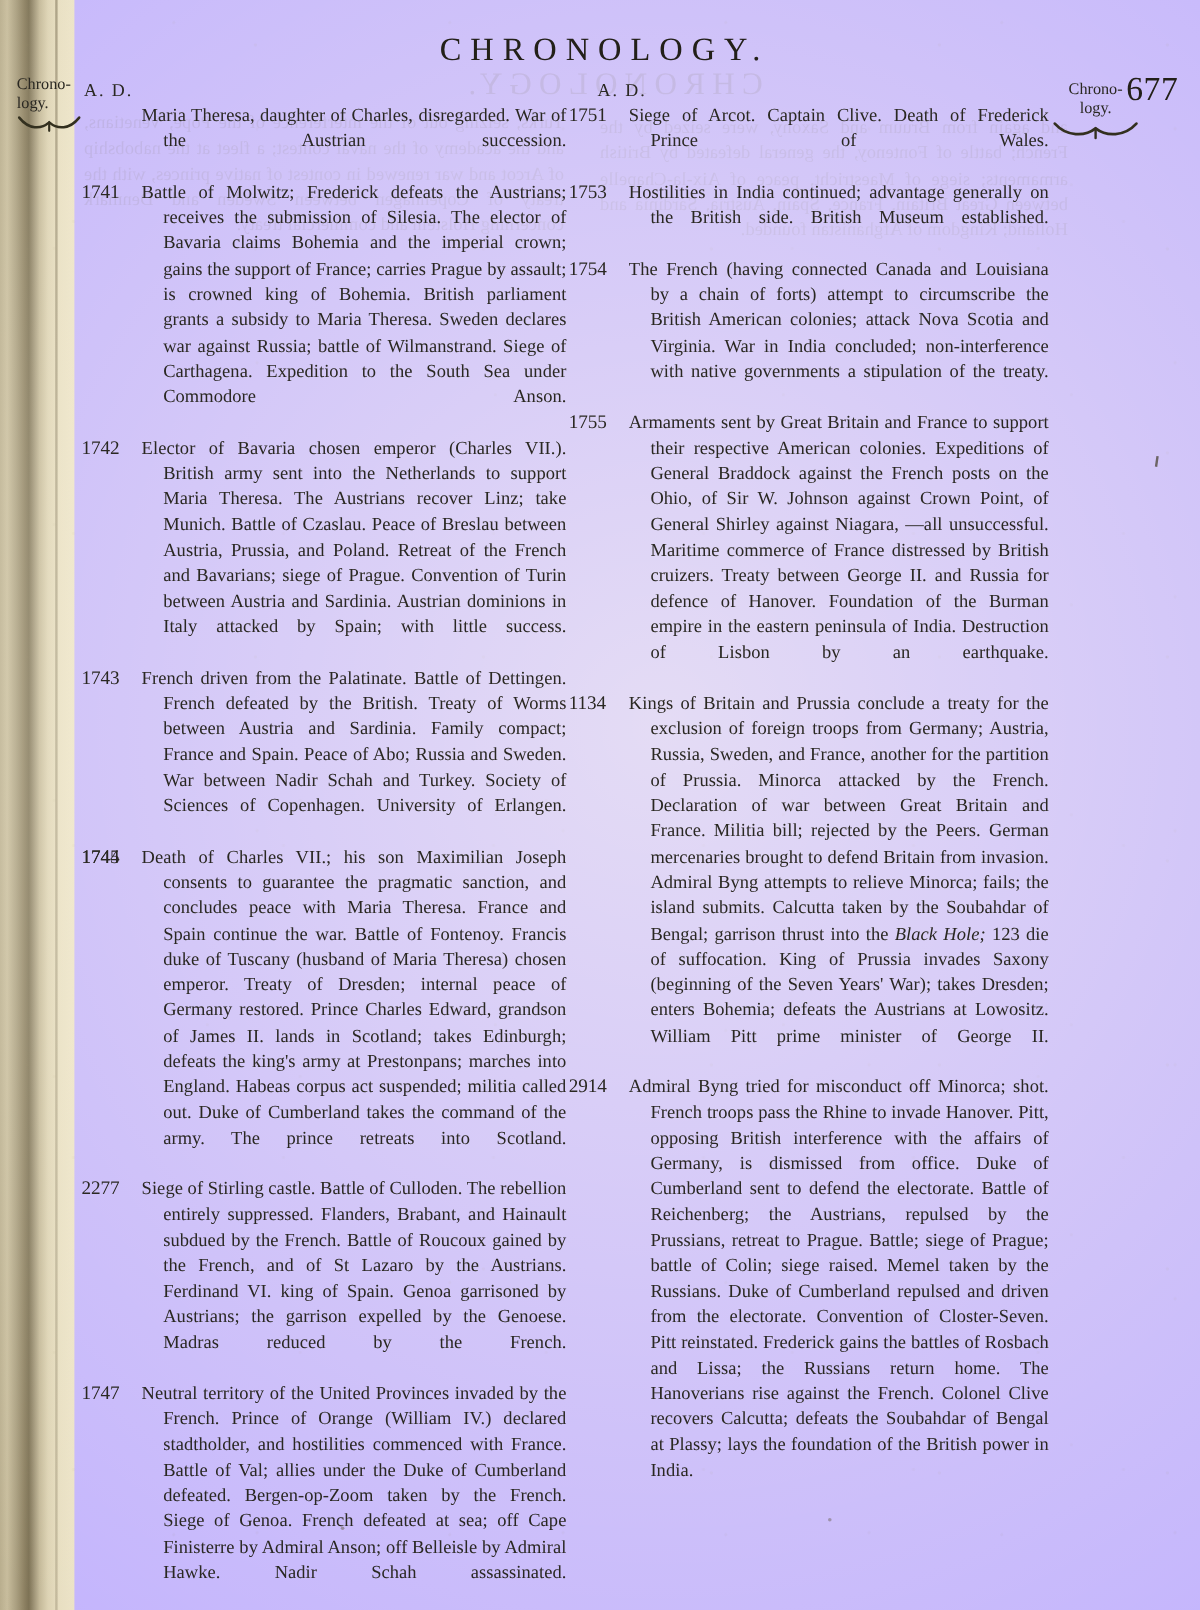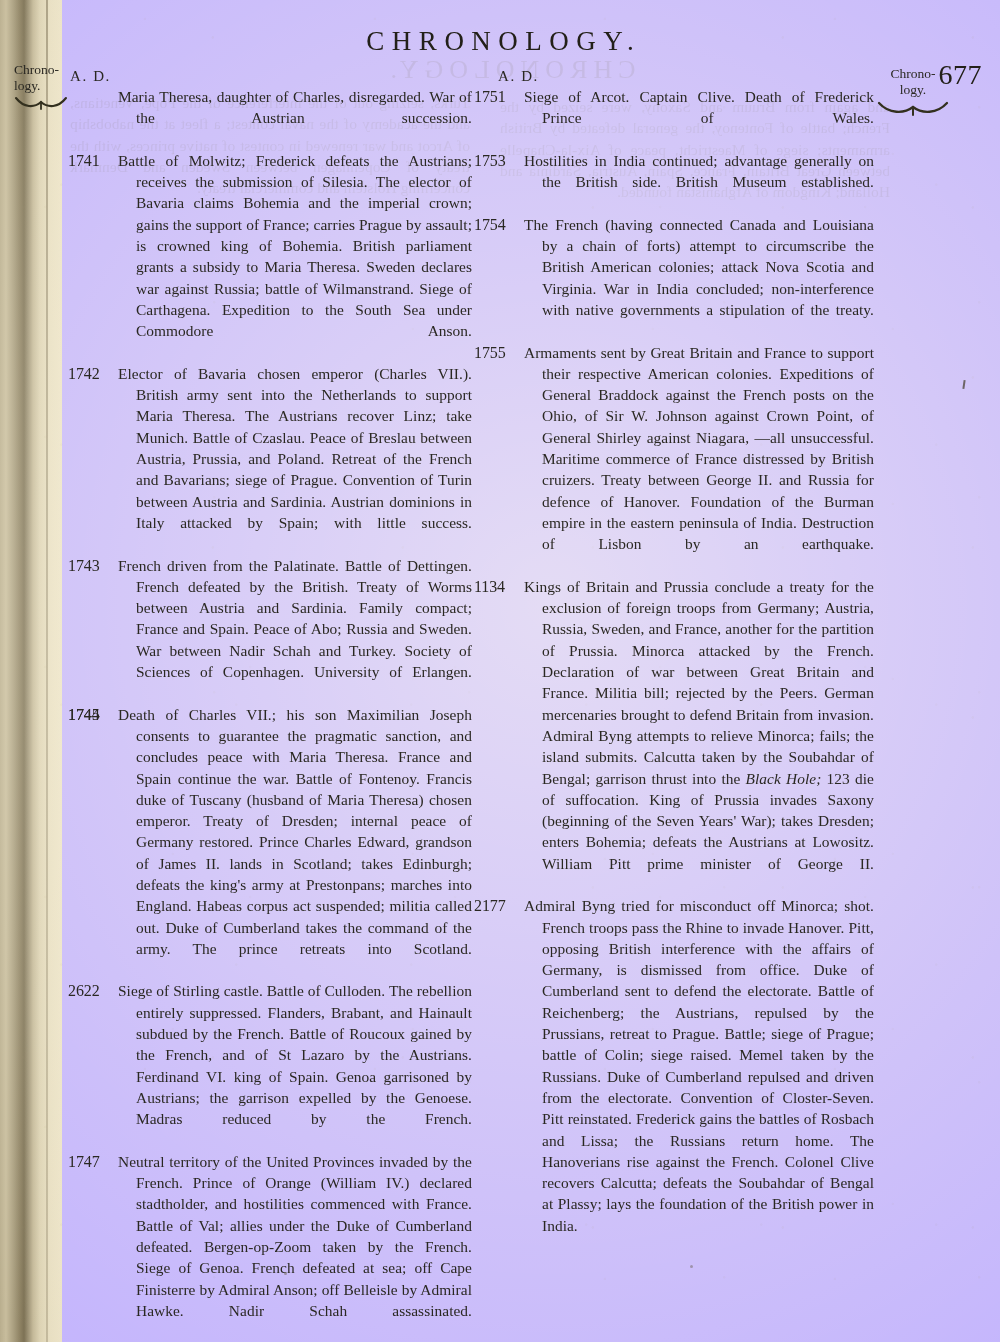--- a/index.html
+++ b/index.html
@@ -272,21 +272,21 @@
     <div class="entry hang">
       <span class="year">1744</span>
     </div>
 
     <div class="entry hang">
       <span class="year">1745</span>
       <span class="body">Death of Charles VII.; his son Maximilian Joseph consents to guarantee the pragmatic sanction, and concludes peace with Maria Theresa. France and Spain continue the war. Battle of Fontenoy. Francis duke of Tuscany (husband of Maria Theresa) chosen emperor. Treaty of Dresden; internal peace of Germany restored. Prince Charles Edward, grandson of James II. lands in Scotland; takes Edinburgh; defeats the king's army at Prestonpans; marches into England. Habeas corpus act suspended; militia called out. Duke of Cumberland takes the command of the army. The prince retreats into Scotland.</span>
     </div>
 
     <div class="entry hang">
-      <span class="year">2622</span>
+      <span class="year">2277</span>
       <span class="body">Siege of Stirling castle. Battle of Culloden. The rebellion entirely suppressed. Flanders, Brabant, and Hainault subdued by the French. Battle of Roucoux gained by the French, and of St Lazaro by the Austrians. Ferdinand VI. king of Spain. Genoa garrisoned by Austrians; the garrison expelled by the Genoese. Madras reduced by the French.</span>
     </div>
 
     <div class="entry hang">
       <span class="year">1747</span>
       <span class="body">Neutral territory of the United Provinces invaded by the French. Prince of Orange (William IV.) declared stadtholder, and hostilities commenced with France. Battle of Val; allies under the Duke of Cumberland defeated. Bergen-op-Zoom taken by the French. Siege of Genoa. French defeated at sea; off Cape Finisterre by Admiral Anson; off Belleisle by Admiral Hawke. Nadir Schah assassinated.</span>
     </div>
 
   </div>
 
@@ -314,21 +314,21 @@
       <span class="year">1755</span>
       <span class="body">Armaments sent by Great Britain and France to support their respective American colonies. Expeditions of General Braddock against the French posts on the Ohio, of Sir W. Johnson against Crown Point, of General Shirley against Niagara, —all unsuccessful. Maritime commerce of France distressed by British cruizers. Treaty between George II. and Russia for defence of Hanover. Foundation of the Burman empire in the eastern peninsula of India. Destruction of Lisbon by an earthquake.</span>
     </div>
 
     <div class="entry hang">
       <span class="year">1134</span>
       <span class="body" id="entry-1756-body">Kings of Britain and Prussia conclude a treaty for the exclusion of foreign troops from Germany; Austria, Russia, Sweden, and France, another for the partition of Prussia. Minorca attacked by the French. Declaration of war between Great Britain and France. Militia bill; rejected by the Peers. German mercenaries brought to defend Britain from invasion. Admiral Byng attempts to relieve Minorca; fails; the island submits. Calcutta taken by the Soubahdar of Bengal; garrison thrust into the <i>Black Hole;</i> 123 die of suffocation. King of Prussia invades Saxony (beginning of the Seven Years' War); takes Dresden; enters Bohemia; defeats the Austrians at Lowositz. William Pitt prime minister of George II.</span>
     </div>
 
     <div class="entry hang">
-      <span class="year">2177</span>
+      <span class="year">2914</span>
       <span class="body">Admiral Byng tried for misconduct off Minorca; shot. French troops pass the Rhine to invade Hanover. Pitt, opposing British interference with the affairs of Germany, is dismissed from office. Duke of Cumberland sent to defend the electorate. Battle of Reichenberg; the Austrians, repulsed by the Prussians, retreat to Prague. Battle; siege of Prague; battle of Colin; siege raised. Memel taken by the Russians. Duke of Cumberland repulsed and driven from the electorate. Convention of Closter-Seven. Pitt reinstated. Frederick gains the battles of Rosbach and Lissa; the Russians return home. The Hanoverians rise against the French. Colonel Clive recovers Calcutta; defeats the Soubahdar of Bengal at Plassy; lays the foundation of the British power in India.</span>
     </div>
 
   </div>
 
   <div id="margin-tick"></div>
   <div id="bottom-speck-1"></div>
   <div id="bottom-speck-2"></div>
 
   <div id="paper-speckle"></div>

